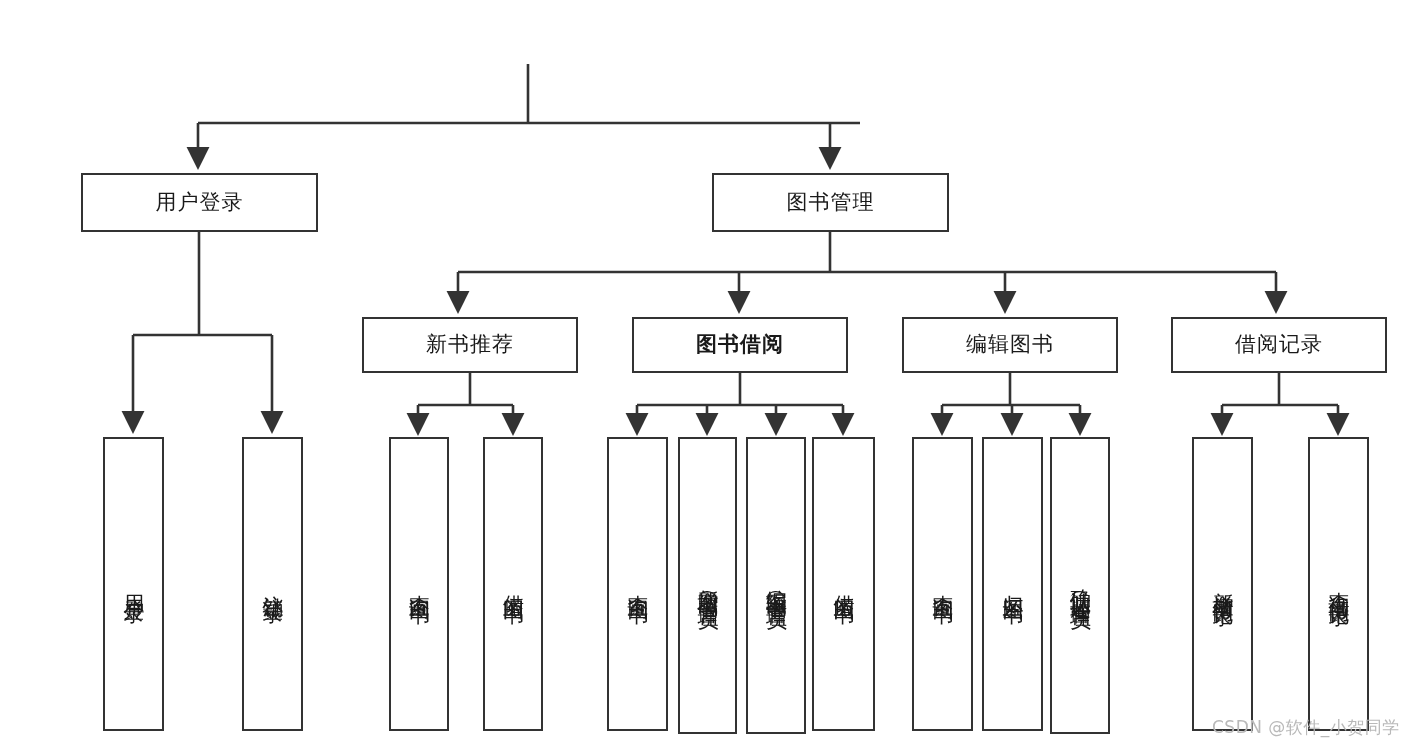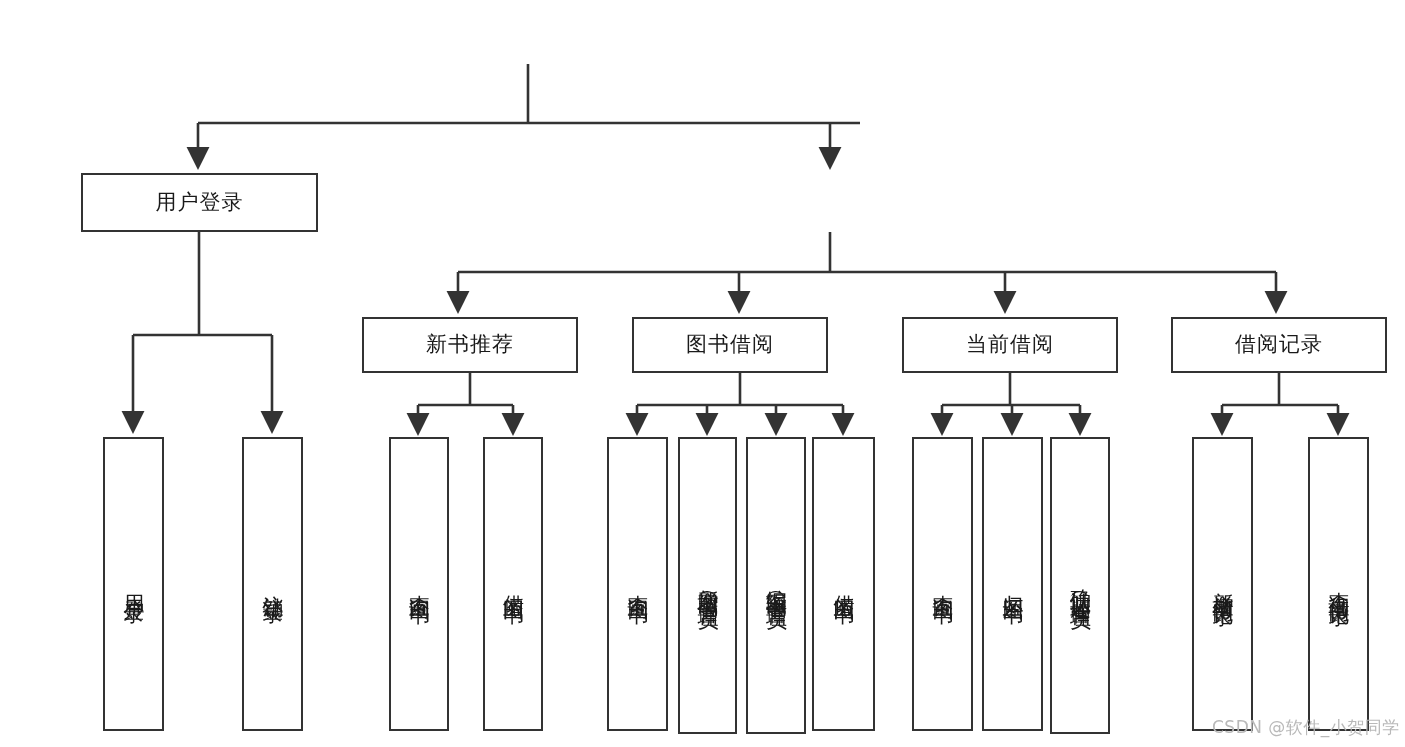--- a/index.html
+++ b/index.html
@@ -121,29 +121,32 @@
       <path d="M 1222 405 L 1338 405"></path>
       <path d="M 1222 405 L 1222 432" marker-end="url(#arrow)"></path>
       <path d="M 1338 405 L 1338 432" marker-end="url(#arrow)"></path>
     </g>
   </svg>
 
 
   <div class="node horiz" style="left:81px; top:173px; width:237px; height:59px;">
     <span>用户登录</span>
   </div>
+  <div class="node horiz" style="left:712px; top:173px; width:237px; height:59px;">
+    <span>图书管理</span>
+  </div>
 
   <div class="node horiz" style="left:362px; top:317px; width:216px; height:56px;">
     <span>新书推荐</span>
   </div>
-  <div class="node horiz" style="left:632px; top:317px; width:196px; height:56px;">
+  <div class="node horiz" style="left:632px; top:317px; width:216px; height:56px;font-weight:bold;">
     <span>图书借阅</span>
   </div>
   <div class="node horiz" style="left:902px; top:317px; width:216px; height:56px;">
-    <span>当前借阅</span>
+    <span>编辑图书</span>
   </div>
   <div class="node horiz" style="left:1171px; top:317px; width:216px; height:56px;">
     <span>借阅记录</span>
   </div>
 
   <div class="node vert" style="left:103px; top:437px; width:61px; height:294px;">
     <span class="vtext">用户登录</span>
   </div>
   <div class="node vert" style="left:242px; top:437px; width:61px; height:294px;">
     <span class="vtext">注销登录</span>

